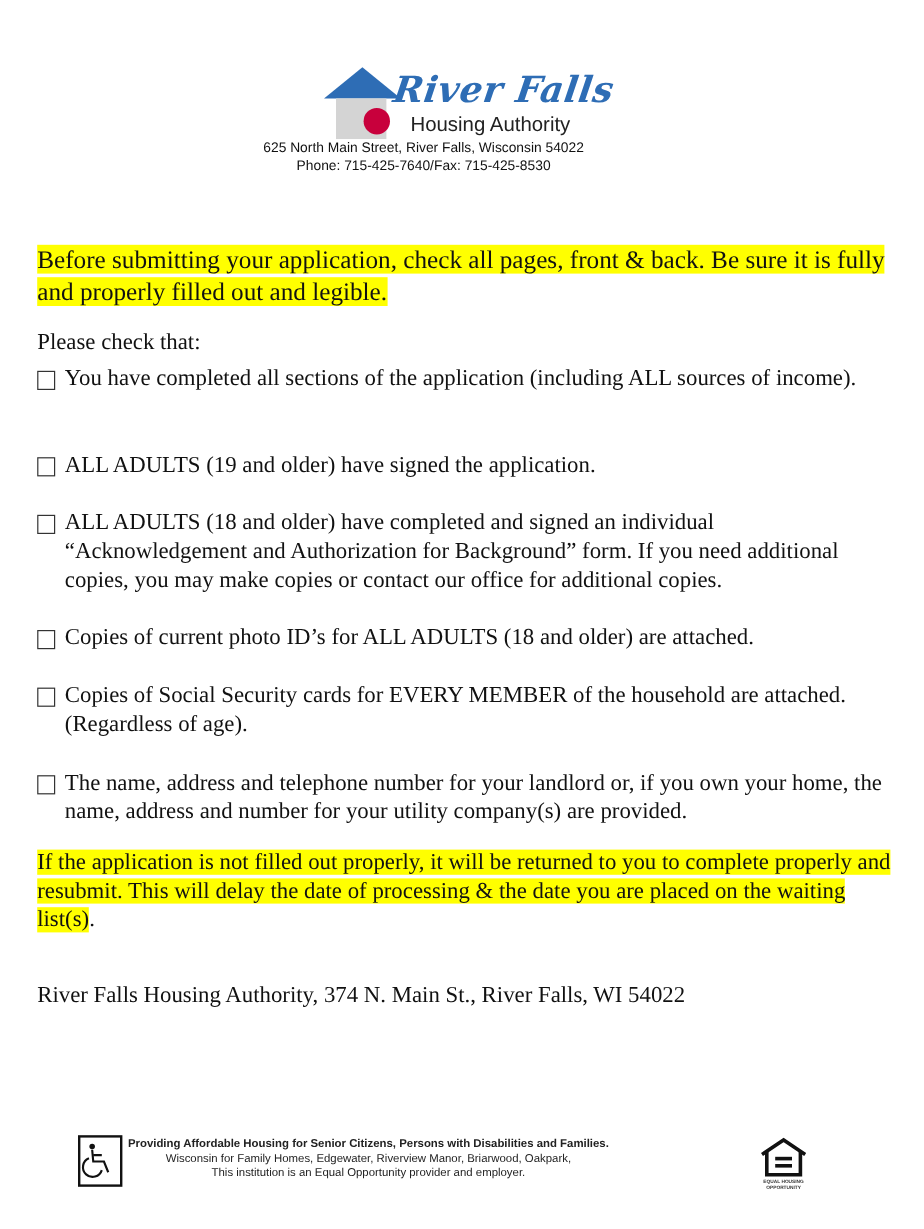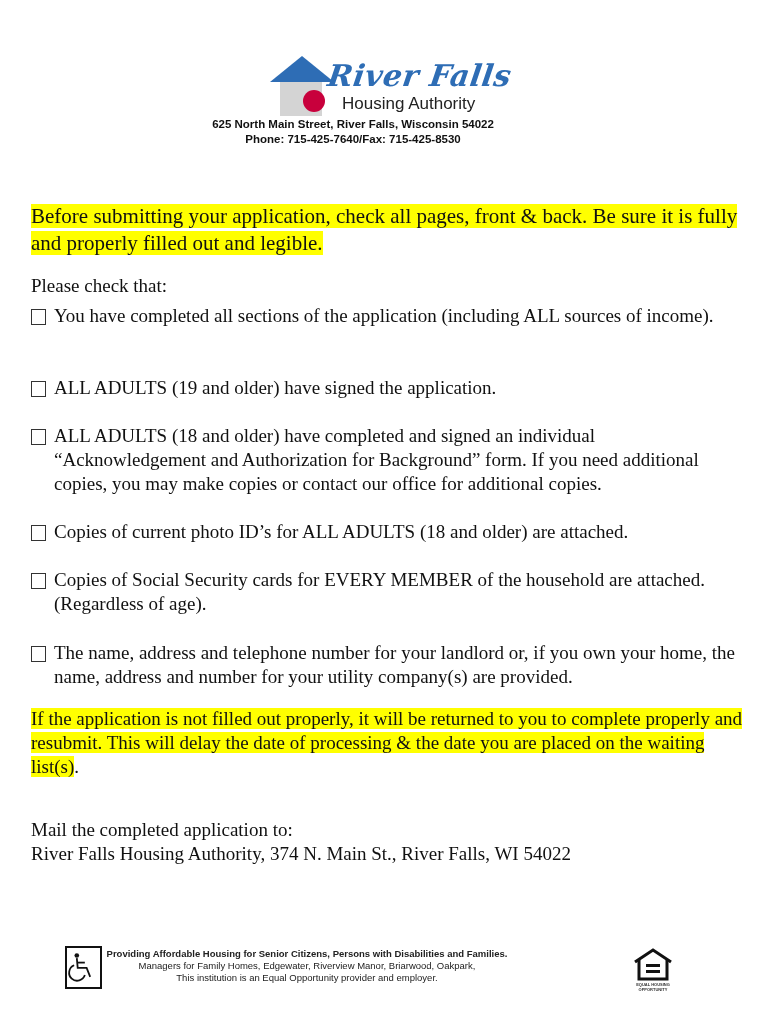--- a/index.html
+++ b/index.html
@@ -3,21 +3,21 @@
   <meta charset="utf-8">
   <style>
     html, body { margin: 0; padding: 0; background: #ffffff; }
     body { width: 770px; height: 1024px; position: relative; overflow: hidden; font-family: "Liberation Serif", serif; color: #111; }
 
     .logo { position: absolute; left: 268px; top: 54px; width: 240px; height: 66px; }
     .logo-house { position: absolute; left: 0; top: 0; width: 70px; height: 62px; }
     .logo-title { position: absolute; left: 60px; top: 4px; font-family: "DejaVu Serif", serif; font-style: italic; font-weight: bold; font-size: 30px; color: #2e6db5; letter-spacing: 0.5px; white-space: nowrap; transform: skewX(-8deg); }
     .logo-sub { position: absolute; left: 74px; top: 40px; font-family: "Liberation Sans", sans-serif; font-size: 17px; color: #222; white-space: nowrap; }
 
-    .addr { position: absolute; left: 0; width: 706px; text-align: center; font-family: "Liberation Sans", sans-serif; font-weight: bold; font-size: 11.5px; color: #111; }
+    .addr { position: absolute; left: 0; width: 706px; text-align: center; font-family: "Liberation Sans", sans-serif; font-weight: normal; font-size: 11.5px; color: #111; }
     .addr1 { top: 118px; }
     .addr2 { top: 133px; }
 
     .hl { background: #ffff00; }
     .block { position: absolute; left: 31px; width: 712px; font-size: 19px; line-height: 25px; }
 
     .intro { top: 203px; font-size: 21px; line-height: 27px; }
     .please { top: 273px; }
 
     .item { position: absolute; left: 31px; width: 712px; font-size: 19px; line-height: 24px; display: flex; }
@@ -86,36 +86,35 @@
 <div class="item i6">
   <span class="cb"></span>
   <span class="item-text">The name, address and telephone number for your landlord or, if you own your home, the name, address and number for your utility company(s) are provided.</span>
 </div>
 
 <div class="block warn">
   <span class="hl">If the application is not filled out properly, it will be returned to you to complete properly and resubmit. This will delay the date of processing &amp; the date you are placed on the waiting list(s)</span><span>.</span>
 </div>
 
 <div class="block mail">
-  <div>Mail the completed application to:</div>
   <div>River Falls Housing Authority, 374 N. Main St., River Falls, WI 54022</div>
 </div>
 
 <div class="wheel">
   <svg viewBox="0 0 37 43" width="33" height="39" style="position:absolute;left:0;top:0;">
     <circle cx="11" cy="8" r="2.6" fill="#111"></circle>
     <path d="M11 11 L12 22 L22 22 L26 32" stroke="#111" stroke-width="2" fill="none"></path>
     <path d="M12 16 L20 16" stroke="#111" stroke-width="2" fill="none"></path>
     <path d="M8 19 A9 9 0 1 0 20 30" stroke="#111" stroke-width="2" fill="none"></path>
   </svg>
 </div>
 
 <div class="footer">
   <div class="f-bold">Providing Affordable Housing for Senior Citizens, Persons with Disabilities and Families.</div>
-  <div>Managers for Family Homes, Edgewater, Riverview Manor, Briarwood, Oakpark,</div>
+  <div>Wisconsin for Family Homes, Edgewater, Riverview Manor, Briarwood, Oakpark,</div>
   <div>This institution is an Equal Opportunity provider and employer.</div>
 </div>
 
 <div class="eho">
   <svg viewBox="0 0 50 36" width="50" height="36" style="position:absolute;left:0;top:0;">
     <path d="M7 16 L25 4 L43 16" stroke="#111" stroke-width="3" fill="none"></path>
     <path d="M11 14 L11 33 L39 33 L39 14" stroke="#111" stroke-width="3" fill="none"></path>
     <rect x="18" y="18" width="14" height="3" fill="#111"></rect>
     <rect x="18" y="24" width="14" height="3" fill="#111"></rect>
   </svg>

